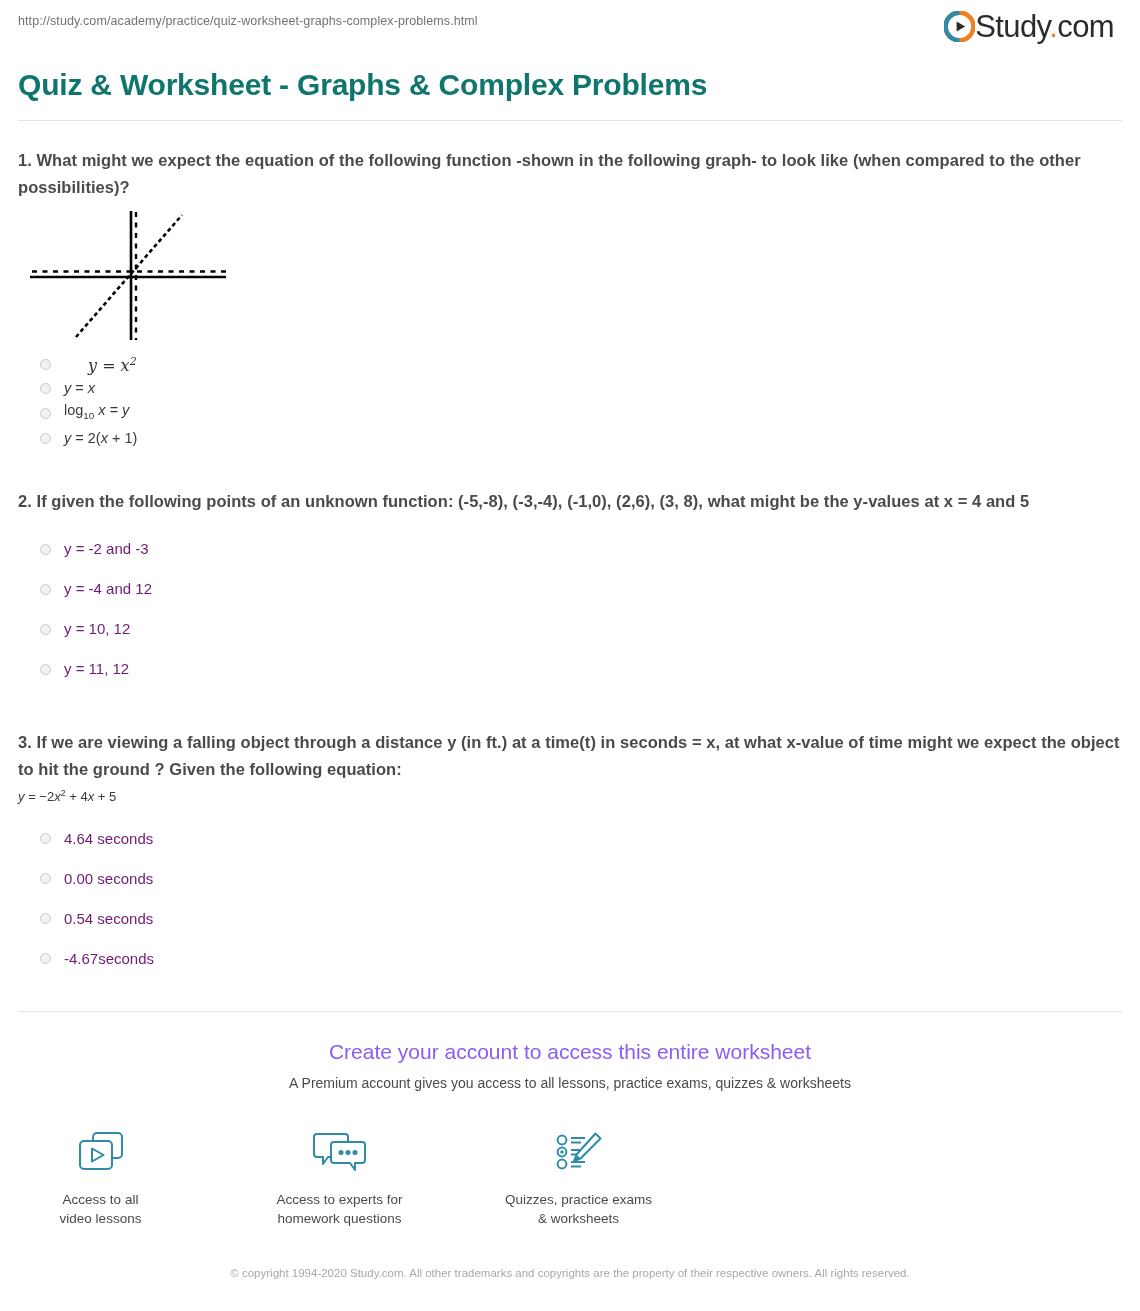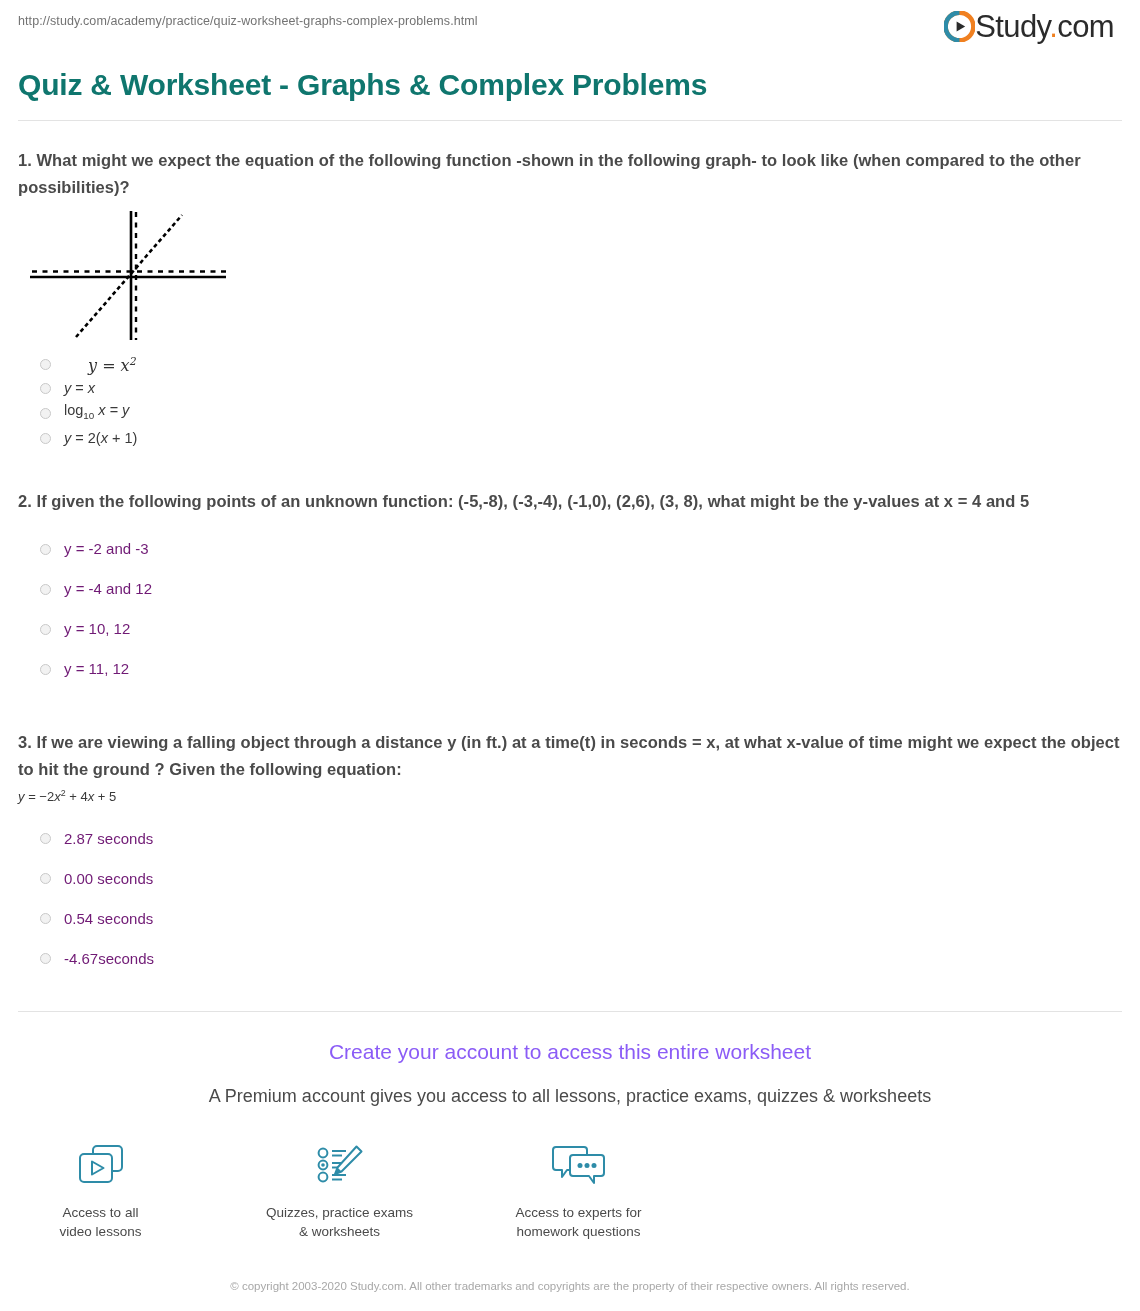--- a/index.html
+++ b/index.html
@@ -146,23 +146,23 @@
     text-align: center;
     padding-top: 26px;
   }
   .cta-headline {
     font-size: 21px;
     color: #8b5cf6;
     line-height: 28px;
     font-weight: 400;
   }
   .cta-sub {
-    font-size: 18px;
+    font-size: 14px;
     color: #4a4a4a;
-    margin-top: 21px;
+    margin-top: 8px;
     line-height: 19px;
   }
   .features {
     display: flex;
     justify-content: flex-start;
     gap: 74px;
     margin-top: 32px;
   }
   .feature {
     width: 165px;
@@ -272,21 +272,21 @@
       </div>
     </div>
   </div>
 
   <div class="question-block" style="margin-top:40px">
     <div class="question-text">3. If we are viewing a falling object through a distance y (in ft.) at a time(t) in seconds = x, at what x-value of time might we expect the object to hit the ground ? Given the following equation:</div>
     <div class="q-equation">y <span class="rm">=</span> <span class="rm">−</span><span class="rm">2</span>x<sup class="rm">2</sup> <span class="rm">+ 4</span>x <span class="rm">+ 5</span></div>
     <div class="answers loose" style="margin-top:14px">
       <div class="answer-row">
         <span class="radio"></span>
-        <span class="answer-label">2.87 seconds</span>
+        <span class="answer-label">4.64 seconds</span>
       </div>
       <div class="answer-row">
         <span class="radio"></span>
         <span class="answer-label">0.00 seconds</span>
       </div>
       <div class="answer-row">
         <span class="radio"></span>
         <span class="answer-label">0.54 seconds</span>
       </div>
       <div class="answer-row">
@@ -308,20 +308,36 @@
         <div class="feature-icon">
           <svg width="54" height="48" viewBox="0 0 54 48" aria-hidden="true">
             <rect x="19" y="5" width="29" height="25" rx="4" fill="none" stroke="#2e8ca8" stroke-width="2"></rect>
             <rect x="6" y="13" width="32" height="28" rx="4" fill="#ffffff" stroke="#2e8ca8" stroke-width="2"></rect>
             <path d="M18 20.5 L29.5 27 L18 33.5 Z" fill="none" stroke="#2e8ca8" stroke-width="2" stroke-linejoin="round"></path>
           </svg>
         </div>
         <div class="feature-label">
           <span>Access to all</span><br>
           <span>video lessons</span>
+        </div>
+      </div>
+
+      <div class="feature">
+        <div class="feature-icon">
+          <svg width="58" height="48" viewBox="0 0 58 48" aria-hidden="true">
+            <path d="M6 6 H34 A3 3 0 0 1 37 9 V26 A3 3 0 0 1 34 29 H17 L12 36 V29 H6 A3 3 0 0 1 3 26 V9 A3 3 0 0 1 6 6 Z" fill="#ffffff" stroke="#2e8ca8" stroke-width="2" stroke-linejoin="round"></path>
+            <path d="M23 14 H51 A3 3 0 0 1 54 17 V32 A3 3 0 0 1 51 35 H44 V42 L39 35 H23 A3 3 0 0 1 20 32 V17 A3 3 0 0 1 23 14 Z" fill="#ffffff" stroke="#2e8ca8" stroke-width="2" stroke-linejoin="round"></path>
+            <circle cx="30" cy="24.5" r="2.5" fill="#2e8ca8"></circle>
+            <circle cx="37" cy="24.5" r="2.5" fill="#2e8ca8"></circle>
+            <circle cx="44" cy="24.5" r="2.5" fill="#2e8ca8"></circle>
+          </svg>
+        </div>
+        <div class="feature-label">
+          <span>Access to experts for</span><br>
+          <span>homework questions</span>
         </div>
       </div>
 
       <div class="feature">
         <div class="feature-icon">
           <svg width="54" height="48" viewBox="0 0 54 48" aria-hidden="true">
             <circle cx="10" cy="12" r="4.4" fill="none" stroke="#2e8ca8" stroke-width="2"></circle>
             <circle cx="10" cy="24" r="4.4" fill="none" stroke="#2e8ca8" stroke-width="2"></circle>
             <circle cx="10" cy="24" r="1.8" fill="#2e8ca8"></circle>
             <circle cx="10" cy="36" r="4.4" fill="none" stroke="#2e8ca8" stroke-width="2"></circle>
@@ -334,34 +350,18 @@
             <path d="M43.5 5.5 L48.5 10.5 L28.5 30.5 L22 33 L24.5 26.5 Z" fill="#ffffff" stroke="#2e8ca8" stroke-width="2" stroke-linejoin="round"></path>
             <path d="M24.5 26.5 L28.5 30.5 L22 33 Z" fill="#2e8ca8"></path>
           </svg>
         </div>
         <div class="feature-label">
           <span>Quizzes, practice exams</span><br>
           <span>&amp; worksheets</span>
         </div>
       </div>
 
-      <div class="feature">
-        <div class="feature-icon">
-          <svg width="58" height="48" viewBox="0 0 58 48" aria-hidden="true">
-            <path d="M6 6 H34 A3 3 0 0 1 37 9 V26 A3 3 0 0 1 34 29 H17 L12 36 V29 H6 A3 3 0 0 1 3 26 V9 A3 3 0 0 1 6 6 Z" fill="#ffffff" stroke="#2e8ca8" stroke-width="2" stroke-linejoin="round"></path>
-            <path d="M23 14 H51 A3 3 0 0 1 54 17 V32 A3 3 0 0 1 51 35 H44 V42 L39 35 H23 A3 3 0 0 1 20 32 V17 A3 3 0 0 1 23 14 Z" fill="#ffffff" stroke="#2e8ca8" stroke-width="2" stroke-linejoin="round"></path>
-            <circle cx="30" cy="24.5" r="2.5" fill="#2e8ca8"></circle>
-            <circle cx="37" cy="24.5" r="2.5" fill="#2e8ca8"></circle>
-            <circle cx="44" cy="24.5" r="2.5" fill="#2e8ca8"></circle>
-          </svg>
-        </div>
-        <div class="feature-label">
-          <span>Access to experts for</span><br>
-          <span>homework questions</span>
-        </div>
-      </div>
-
-    </div>
-
-    <div class="copyright">© copyright 2003-2020 Study.com. All other trademarks and copyrights are the property of their respective owners. All rights reserved.</div>
+    </div>
+
+    <div class="copyright">© copyright 1994-2020 Study.com. All other trademarks and copyrights are the property of their respective owners. All rights reserved.</div>
   </div>
 
 </div>
 
 </body></html>

